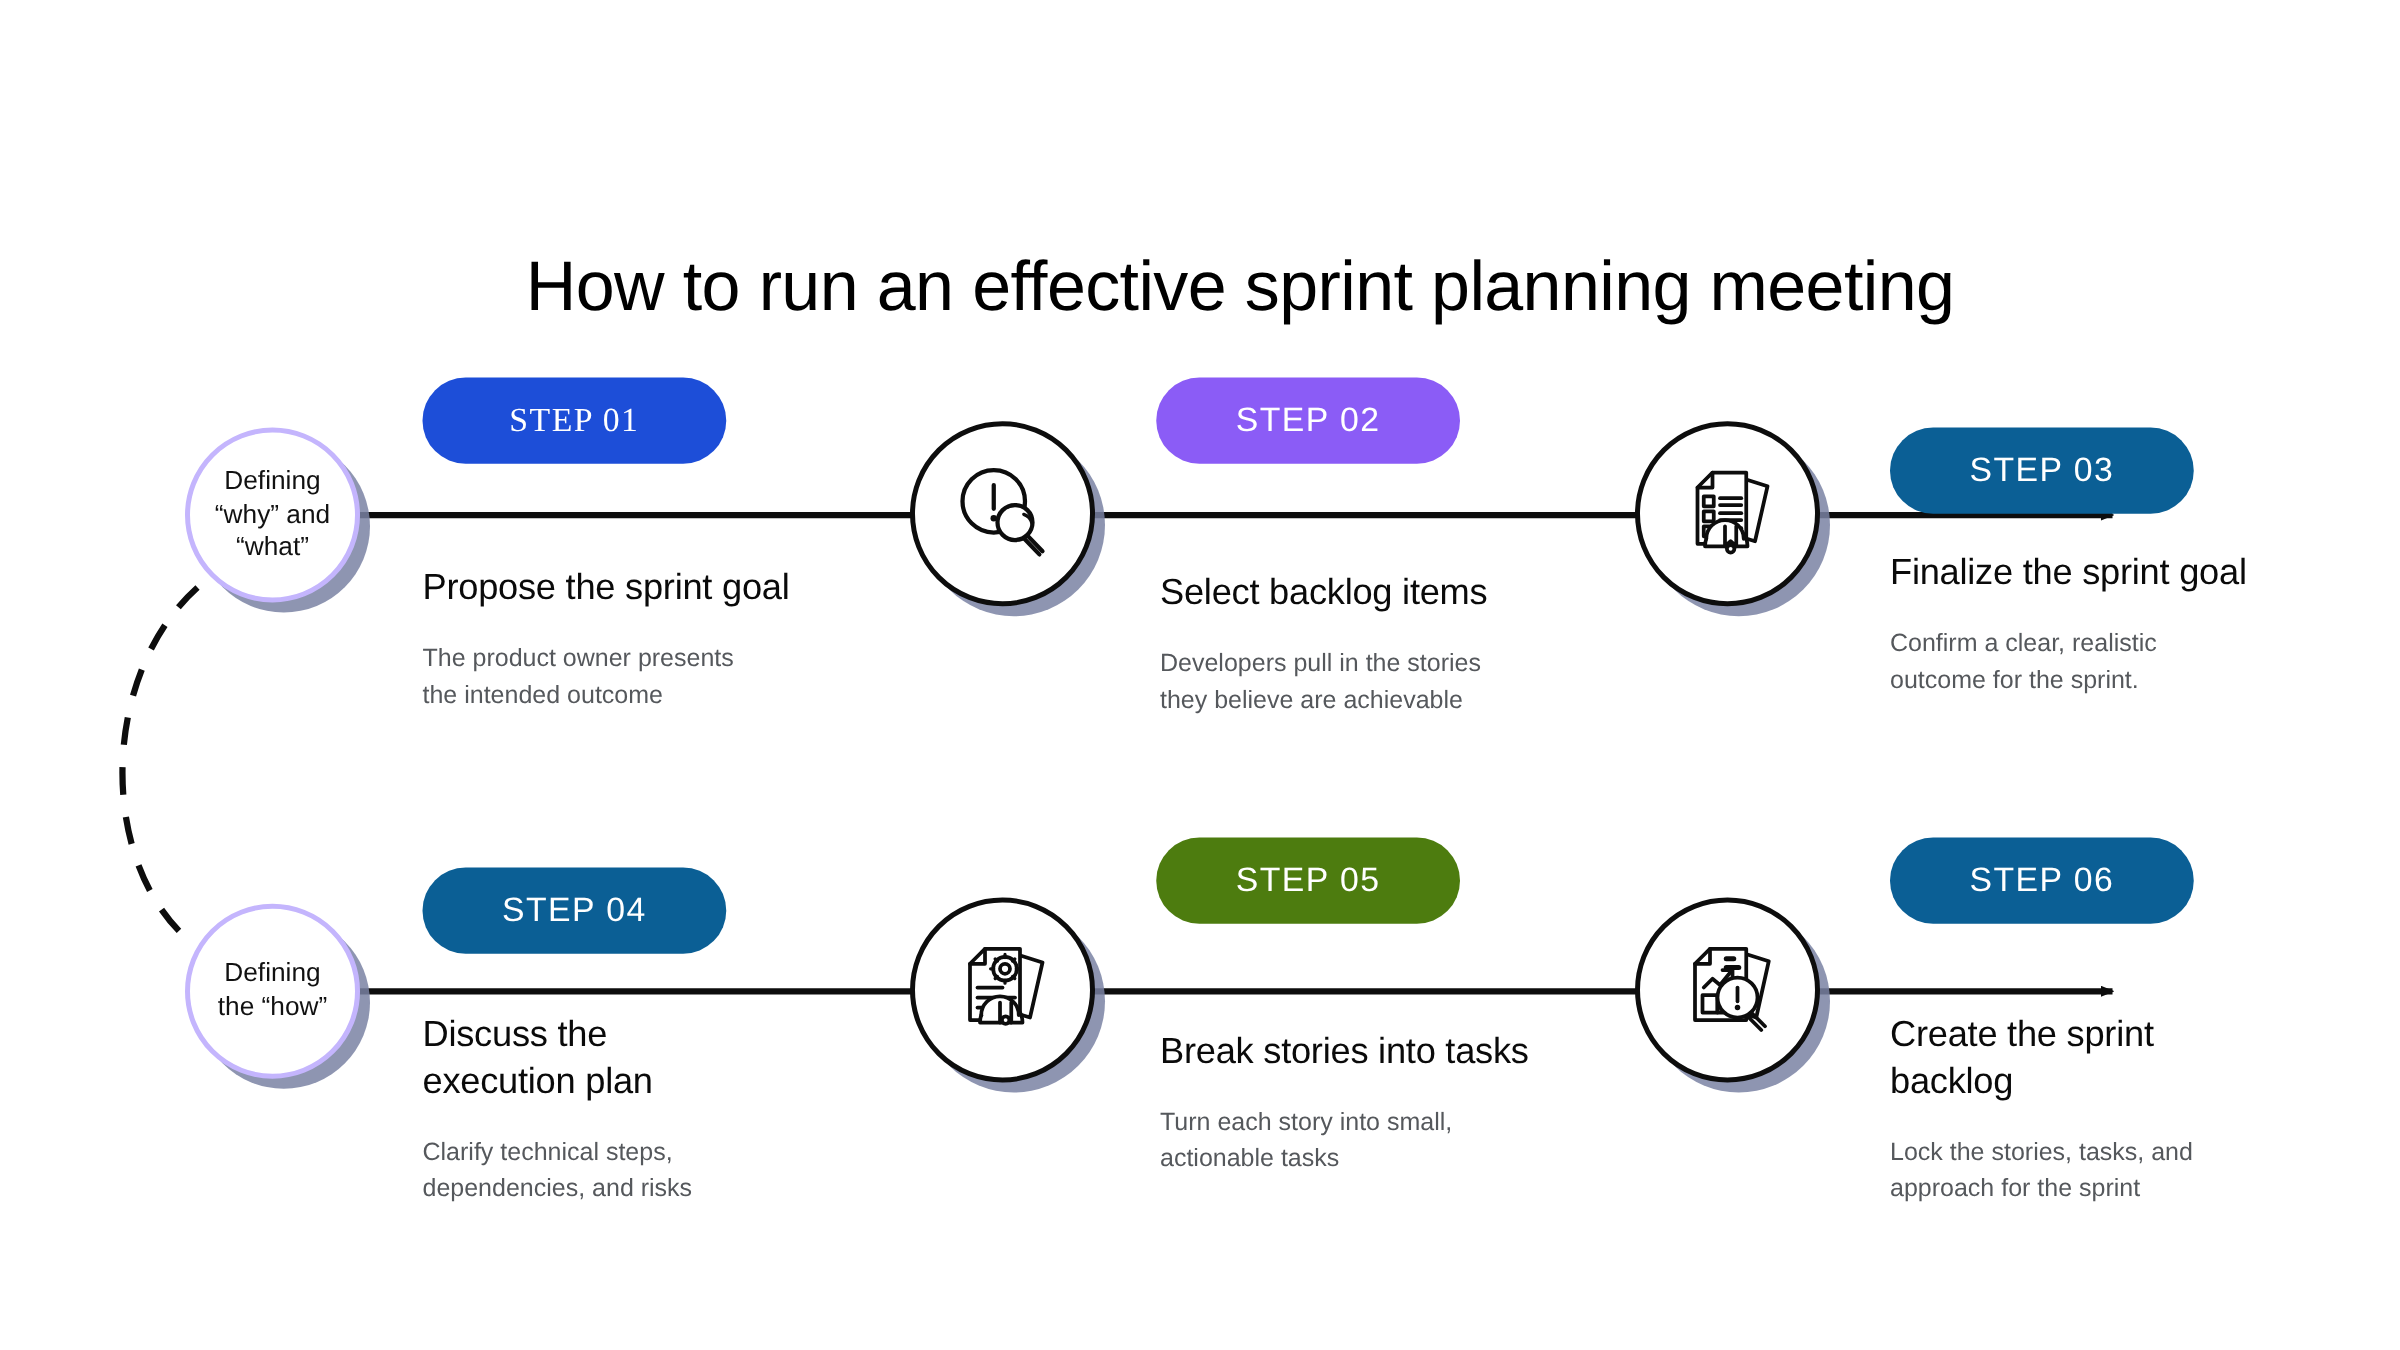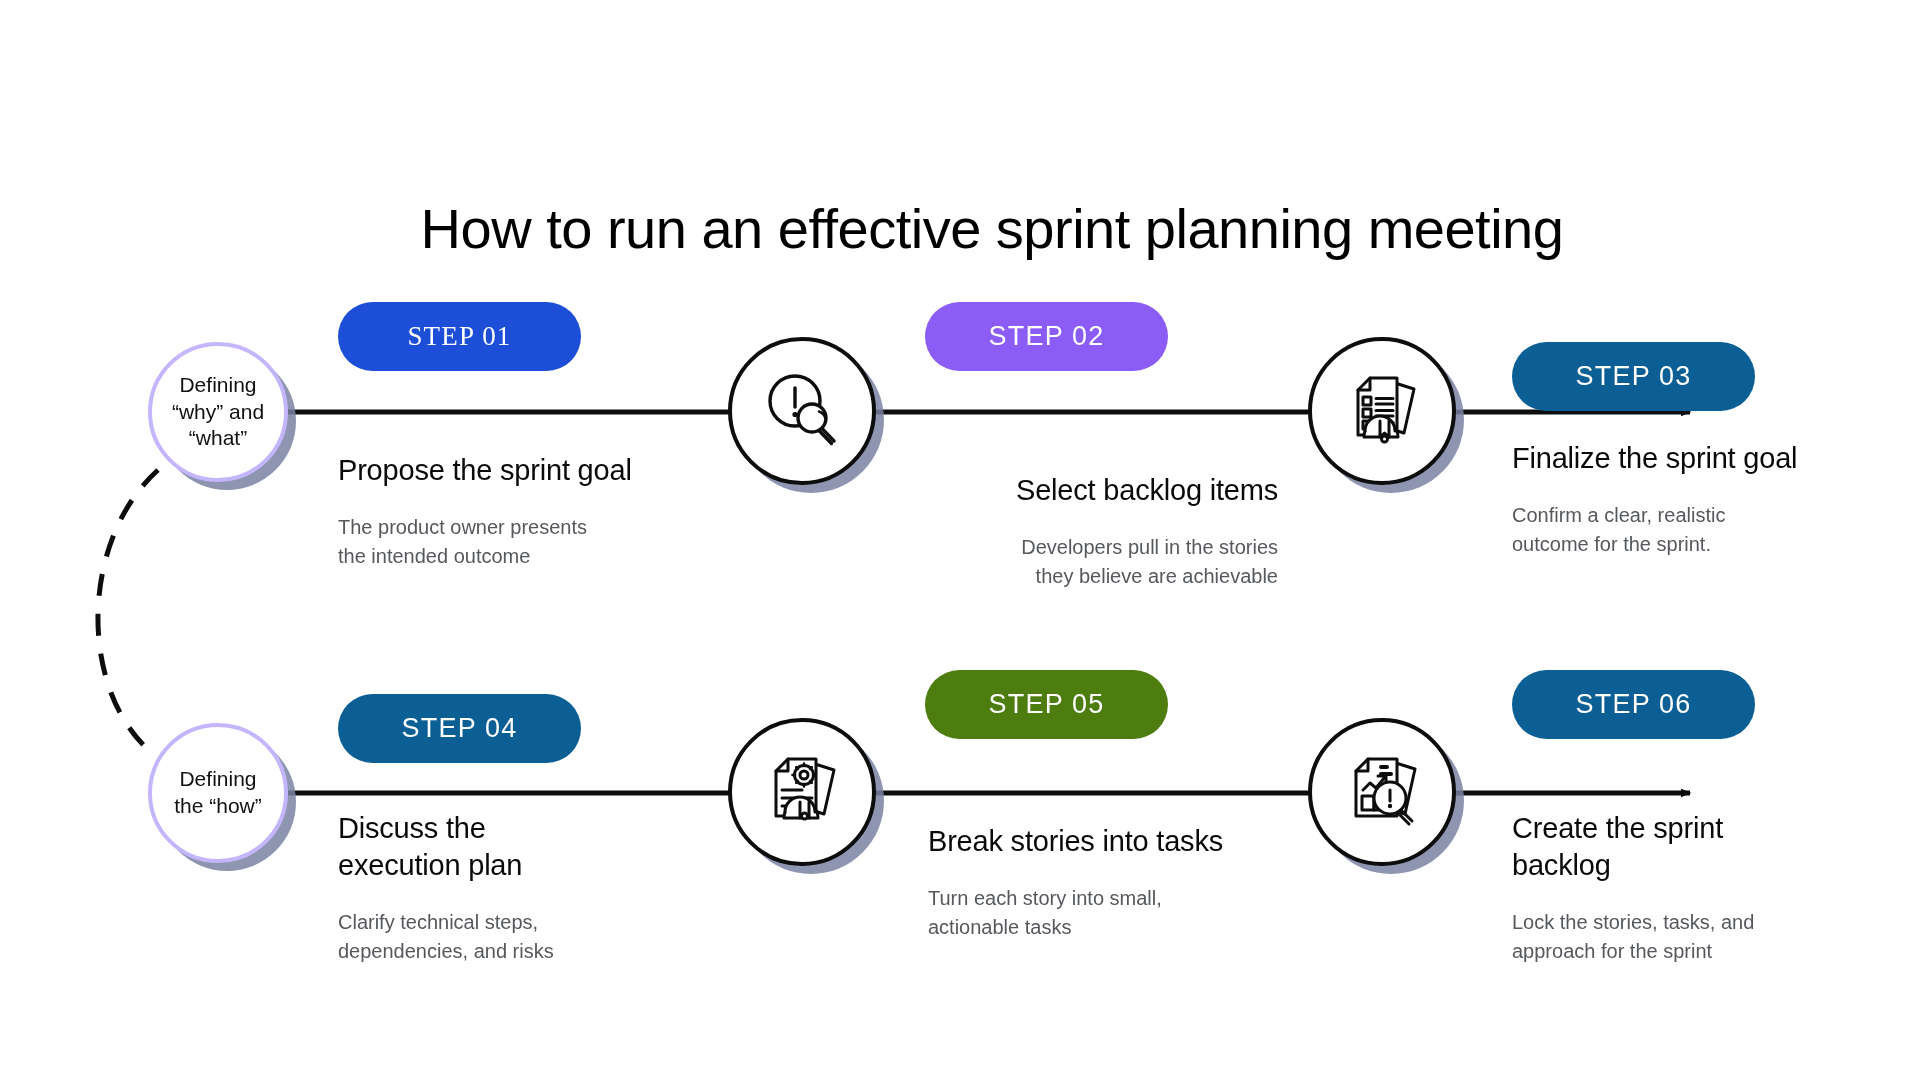--- a/index.html
+++ b/index.html
@@ -120,21 +120,21 @@
     letter-spacing: -0.2px;
   }
   .step-body {
     font-size: 20px;
     color: #55585c;
     line-height: 1.45;
     margin: 0;
     white-space: pre-line;
   }
   #text-step01 { left: 338px;  top: 452px; width: 350px; }
-  #text-step02 { left: 928px;  top: 472px; width: 350px; text-align: right; }
+  #text-step02 { left: 928px;  top: 456px; width: 350px; }
   #text-step03 { left: 1512px; top: 440px; width: 360px; }
   #text-step04 { left: 338px;  top: 810px; width: 330px; }
   #text-step05 { left: 928px;  top: 823px; width: 350px; }
   #text-step06 { left: 1512px; top: 810px; width: 360px; }
   
   #text-step02 .step-heading,
   #text-step05 .step-heading { margin-bottom: 24px; }
 </style>
 </head>
 <body>

